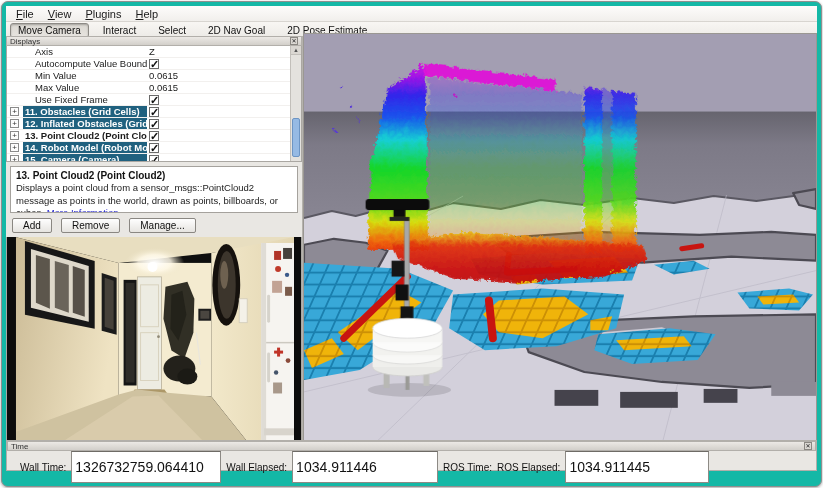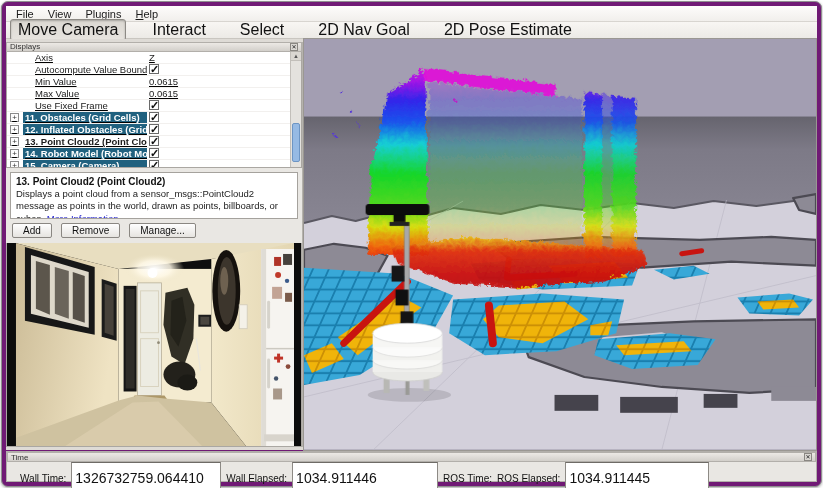--- a/index.html
+++ b/index.html
@@ -1,41 +1,41 @@
 <!DOCTYPE html>
 <html><head>
 <meta charset="utf-8">
 <style>
   * { margin:0; padding:0; box-sizing:border-box; }
   html,body { width:823px; height:488px; background:#ffffff; font-family:"Liberation Sans",sans-serif; overflow:hidden; }
   .window { margin:1px; width:821px; height:486px; border:1px solid #8f8f8f; border-radius:7px;
-            background:#701a75; padding:4px 4px 4px 4px; box-shadow:0 1px 3px rgba(0,0,0,.35);
+            background:#14b8a6; padding:4px 4px 15px 4px; box-shadow:0 1px 3px rgba(0,0,0,.35);
             display:flex; flex-direction:column; }
   
   .menubar { height:16px; display:flex; align-items:center; gap:2px; padding:0 4px;
              background:linear-gradient(#fdfcfb,#f1efec); border-bottom:1px solid #d8d5d0; font-size:11px; color:#1a1a1a; }
   .menu-item { display:inline-block; padding:0 6px; cursor:default; }
   .menu-item::first-letter { text-decoration:underline; }
   
-  .toolbar { height:17px; display:flex; align-items:center; gap:18px; padding:1px 4px;
-             background:linear-gradient(#f8f6f3,#eceae6); border-bottom:1px solid #c9c6c0; font-size:16px; color:#111; }
+  .toolbar { height:17px; display:flex; align-items:center; gap:6px; padding:1px 4px;
+             background:linear-gradient(#f8f6f3,#eceae6); border-bottom:1px solid #c9c6c0; font-size:10px; color:#111; }
   .tool { padding:1px 7px; border-radius:3px; border:1px solid transparent; }
   .tool.active { border:1px solid #8d8a85; background:linear-gradient(#dbd8d2,#e7e4df); box-shadow:inset 0 1px 2px rgba(0,0,0,.25); }
   
   .main { flex:1; display:flex; background:#dedbd6; min-height:0;align-items:center; }
   .left-col { width:297px; display:flex; flex-direction:column; background:#e9e7e3; border-right:1px solid #b5b2ad; min-height:0; }
   .panel-header { height:10px; flex:0 0 10px; display:flex; align-items:center; justify-content:space-between;
                   background:linear-gradient(#ece9e5,#d2cfca); border:1px solid #b2afaa; padding:0 3px;
                   font-size:8px; color:#333; }
   .close-box { width:8px; height:8px; border:1px solid #8a8782; background:#dad7d2; font-size:6px; line-height:6px;
                text-align:center; color:#222; }
   
   .tree { height:116px; flex:0 0 116px; background:#ffffff; border:1px solid #aaa7a2; border-top:none;
           position:relative; display:flex; flex-direction:column; overflow:hidden; }
-  .tree-rows { flex:1; display:flex; flex-direction:column; margin-right:11px;text-decoration:underline; }
+  .tree-rows { flex:1; display:flex; flex-direction:column; margin-right:11px; }
   .trow { flex:1; display:flex; align-items:center; font-size:9.5px; color:#1a1a1a; border-bottom:1px solid #f2f0ee; }
   .trow .indent { width:26px; flex:0 0 26px; }
   .trow .expander { width:9px; height:9px; flex:0 0 9px; margin:0 4px 0 3px; border:1px solid #8a8a8a; background:#fcfcfc;
                     font-size:8px; line-height:7px; text-align:center; color:#333; }
   .trow .tname { flex:1; padding:0 2px; white-space:nowrap; overflow:hidden; align-self:stretch; display:flex; align-items:center; }
   .trow .tvalue { width:143px; flex:0 0 143px; display:flex; align-items:center; padding-left:2px; }
   .trow.display-row .tname { font-weight:bold; }
   .trow.display-row .tname.selected { background:#20617f; color:#ffffff; }
   .checkbox { width:10px; height:10px; border:1px solid #6a6a6a; background:#ffffff; position:relative; }
   .checkbox.on::after { content:"✓"; position:absolute; left:0px; top:-2px; font-size:11px; font-weight:bold; color:#111; }

